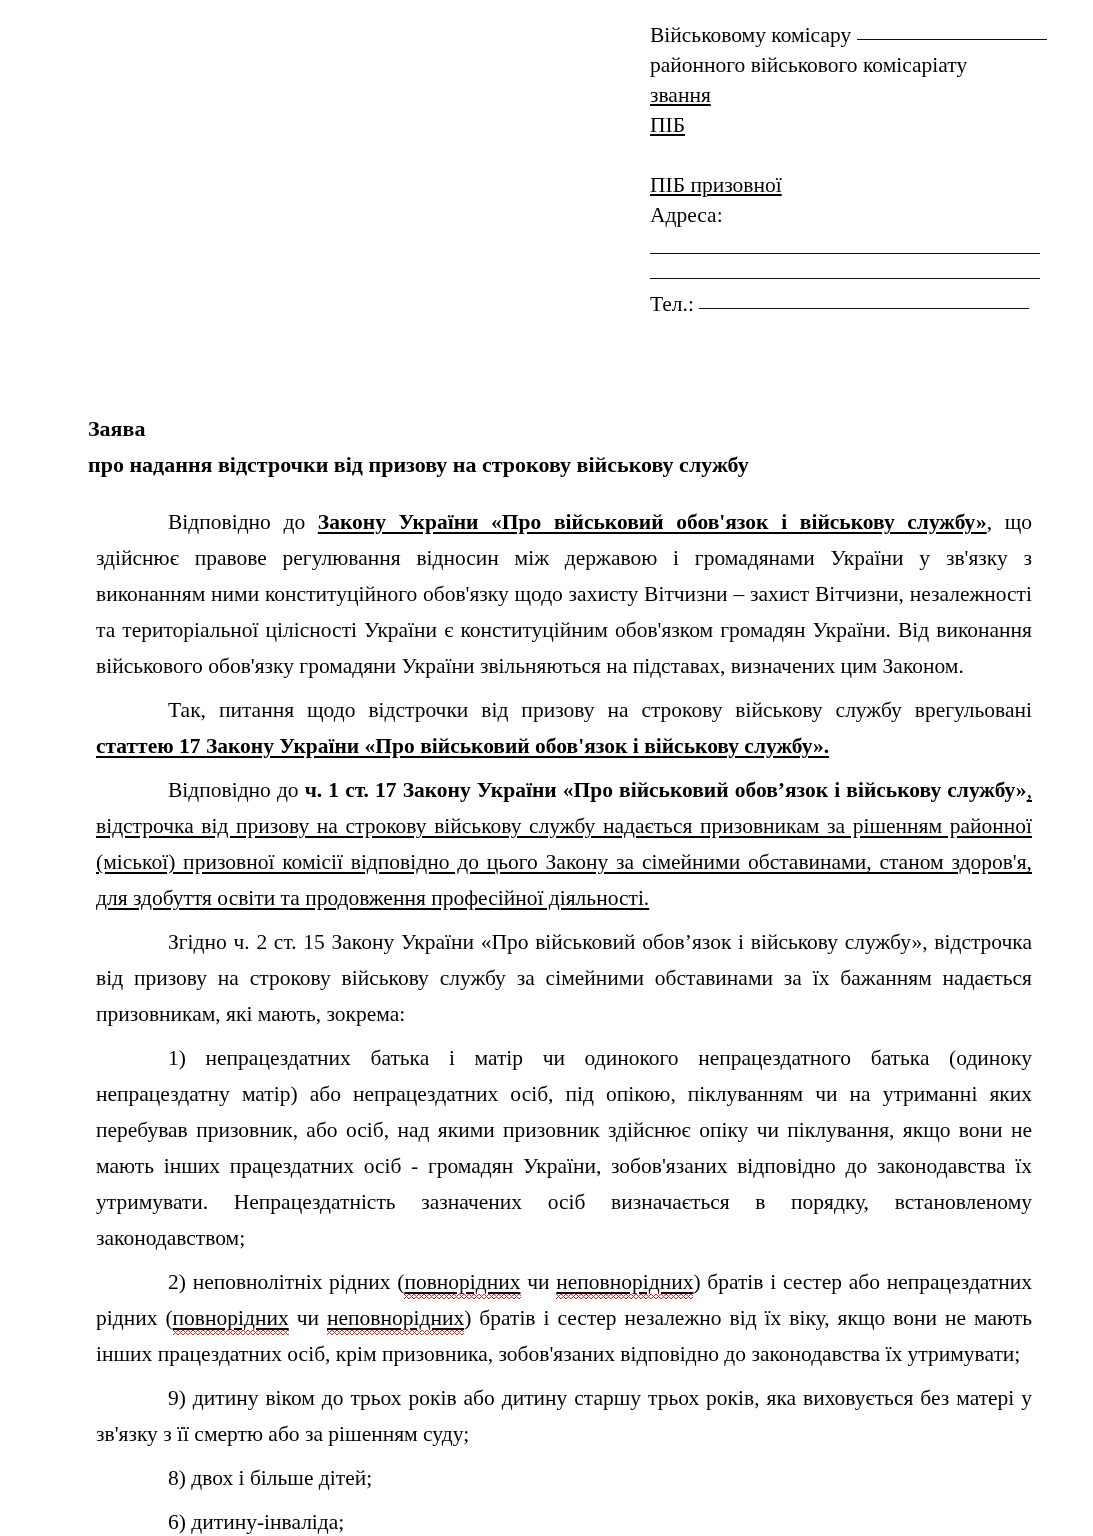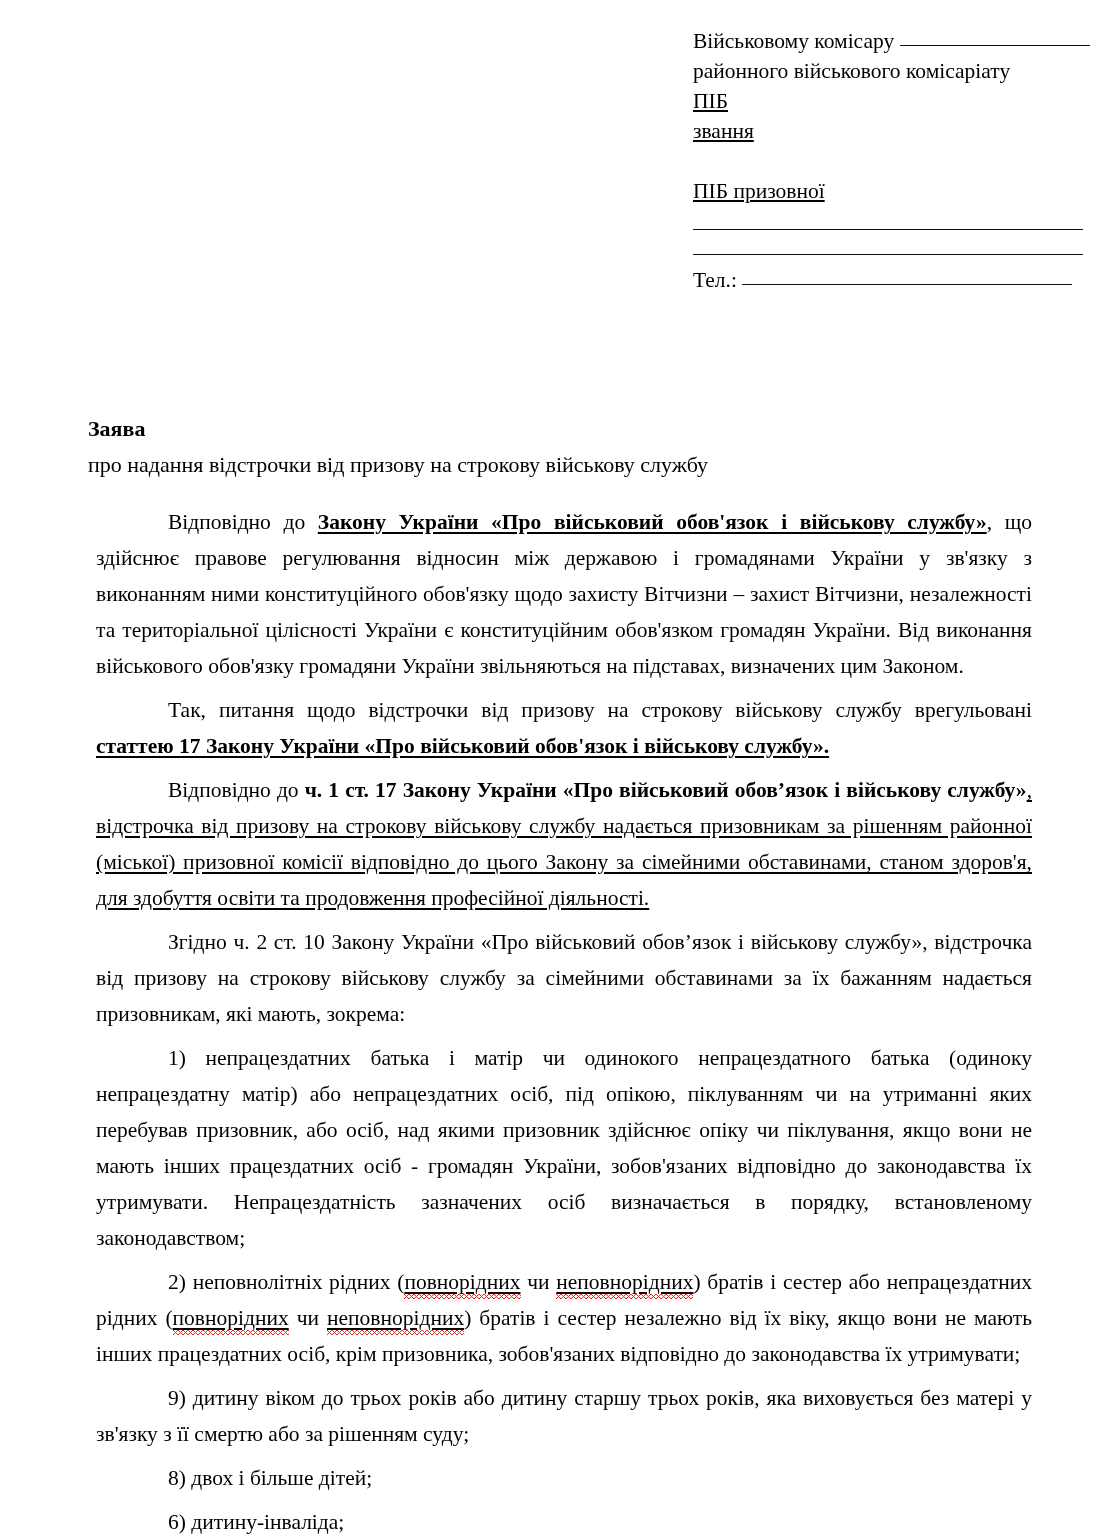--- a/index.html
+++ b/index.html
@@ -14,25 +14,24 @@
     background: #ffffff;
     font-family: "Liberation Serif", "DejaVu Serif", serif;
     color: #000000;
     overflow: hidden;
   }
 
   
   .addressee {
     position: absolute;
     left: 650px;
-    top: 26px;
+    top: 20px;
     width: 390px;
     font-size: 21.5px;
     line-height: 30px;
-    margin-left: 43px;
   }
   .addressee .line-row {
     white-space: nowrap;
   }
   .rule-inline {
     display: inline-block;
     vertical-align: 2px;
     border-bottom: 1.6px solid #111;
     height: 0;
   }
@@ -58,21 +57,21 @@
     width: 950px;
     text-align: left;
   }
   .doc-title {
     font-size: 22px;
     font-weight: bold;
     line-height: 30px;
   }
   .doc-subtitle {
     font-size: 22px;
-    font-weight: normal;
+    font-weight: bold;
     line-height: 30px;
     margin-top: 6px;
   }
 
   
   .body-wrap {
     position: absolute;
     left: 88px;
     top: 496px;
     width: 952px;
@@ -114,28 +113,29 @@
 
   <div class="addressee">
 
     <div class="line-row">
       <span>Військовому комісару</span>
       <span class="rule-inline" style="width:190px"></span>
     </div>
 
     <div>районного військового комісаріату</div>
 
+    <div class="u">звання</div>
+
     <div class="u">ПІБ</div>
-
-    <div class="u">звання</div>
 
     <div class="addr-gap-1"></div>
 
     <div class="u">ПІБ призовної</div>
 
+    <div>Адреса:</div>
 
     <div class="rule-block">
       <span class="rule-full"></span>
     </div>
 
     <div class="rule-block2">
       <span class="rule-full"></span>
     </div>
 
     <div class="line-row" style="margin-top:10px">
@@ -156,21 +156,21 @@
     </p>
 
     <p class="para">
       <span>Так, питання щодо відстрочки від призову на строкову військову службу врегульовані </span><span class="bu">статтею 17 Закону України «Про військовий обов'язок і військову службу».</span>
     </p>
 
     <p class="para">
       <span>Відповідно до </span><span class="b">ч. 1 ст. 17 Закону України «Про військовий обов’язок і військову службу»</span><span class="uline">, відстрочка від призову на строкову військову службу надається призовникам за рішенням районної (міської) призовної комісії відповідно до цього Закону за сімейними обставинами, станом здоров'я, для здобуття освіти та продовження професійної діяльності.</span>
     </p>
 
-    <p class="para">Згідно ч. 2 ст. 10 Закону України «Про військовий обов’язок і військову службу», відстрочка від призову на строкову військову службу за сімейними обставинами за їх бажанням надається призовникам, які мають, зокрема:</p>
+    <p class="para">Згідно ч. 2 ст. 15 Закону України «Про військовий обов’язок і військову службу», відстрочка від призову на строкову військову службу за сімейними обставинами за їх бажанням надається призовникам, які мають, зокрема:</p>
 
     <p class="para">1) непрацездатних батька і матір чи одинокого непрацездатного батька (одиноку непрацездатну матір) або непрацездатних осіб, під опікою, піклуванням чи на утриманні яких перебував призовник, або осіб, над якими призовник здійснює опіку чи піклування, якщо вони не мають інших працездатних осіб - громадян України, зобов'язаних відповідно до законодавства їх утримувати. Непрацездатність зазначених осіб визначається в порядку, встановленому законодавством;</p>
 
     <p class="para">
       <span>2) неповнолітніх рідних (</span><span class="spell">повнорідних</span><span> чи </span><span class="spell">неповнорідних</span><span>) братів і сестер або непрацездатних рідних (</span><span class="spell">повнорідних</span><span> чи </span><span class="spell">неповнорідних</span><span>) братів і сестер незалежно від їх віку, якщо вони не мають інших працездатних осіб, крім призовника, зобов'язаних відповідно до законодавства їх утримувати;</span>
     </p>
 
 
     <p class="para">9) дитину віком до трьох років або дитину старшу трьох років, яка виховується без матері у зв'язку з її смертю або за рішенням суду;</p>
 

